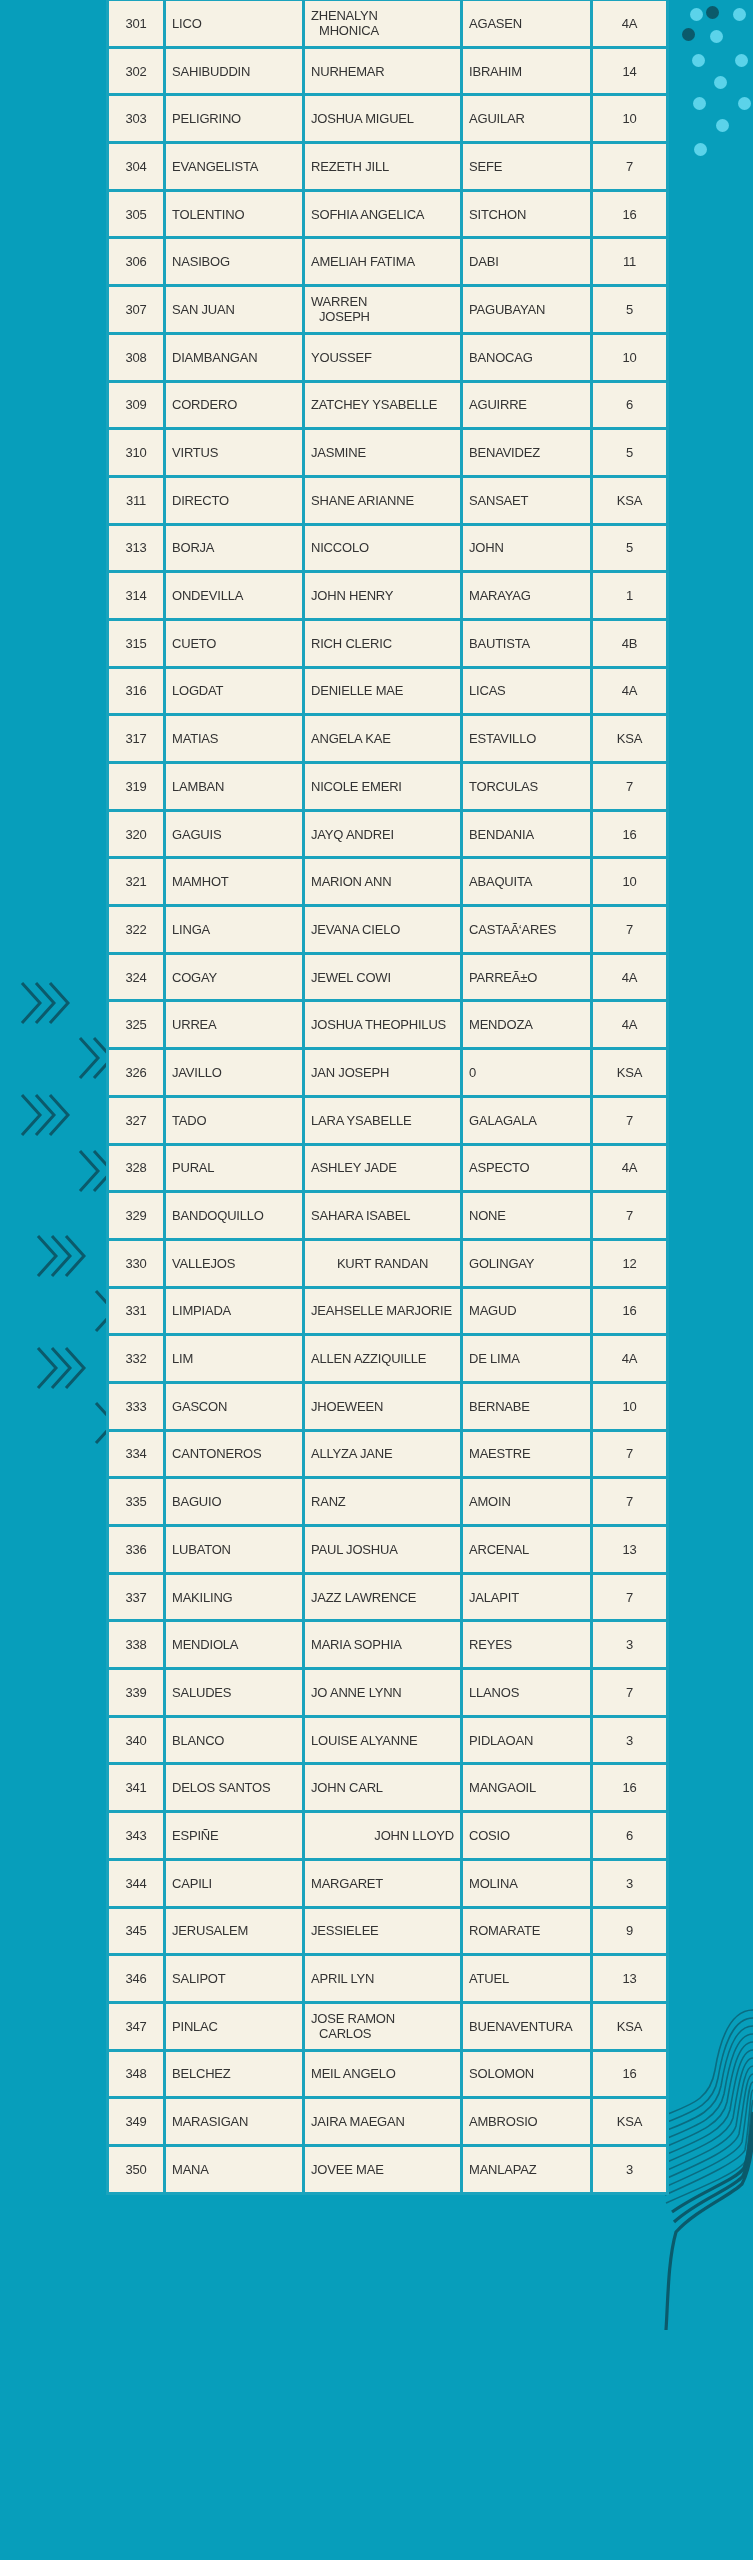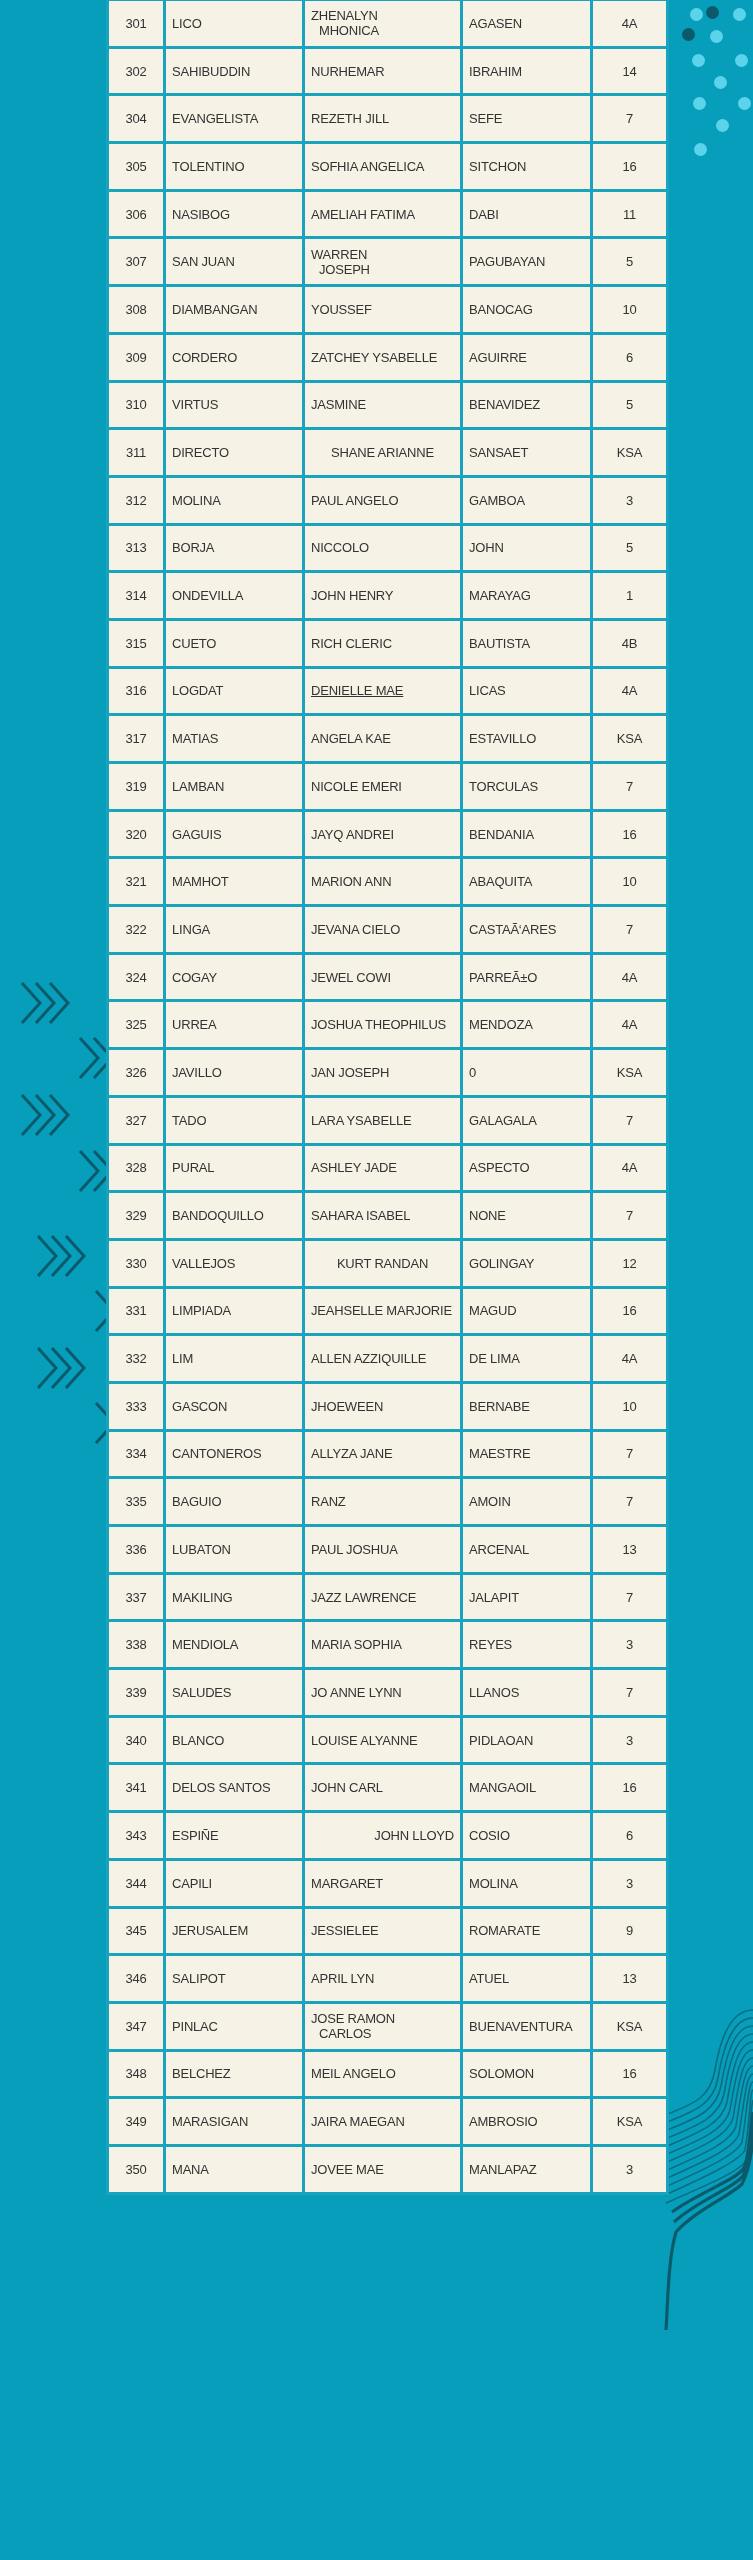--- a/index.html
+++ b/index.html
@@ -132,20 +132,29 @@
         <tr>
           <td class="num">302</td>
           <td class="last">SAHIBUDDIN</td>
           <td class="first">
             <span class="l1" style="display: block;">NURHEMAR</span>
           </td>
           <td class="middle">IBRAHIM</td>
           <td class="grade">14</td>
         </tr>
         <tr>
+          <td class="num">303</td>
+          <td class="last">PELIGRINO</td>
+          <td class="first">
+            <span class="l1" style="display: block;">JOSHUA MIGUEL</span>
+          </td>
+          <td class="middle">AGUILAR</td>
+          <td class="grade">10</td>
+        </tr>
+        <tr>
           <td class="num">304</td>
           <td class="last">EVANGELISTA</td>
           <td class="first">
             <span class="l1" style="display: block;">REZETH JILL</span>
           </td>
           <td class="middle">SEFE</td>
           <td class="grade">7</td>
         </tr>
         <tr>
           <td class="num">305</td>
@@ -199,35 +208,26 @@
           <td class="first">
             <span class="l1" style="display: block;">JASMINE</span>
           </td>
           <td class="middle">BENAVIDEZ</td>
           <td class="grade">5</td>
         </tr>
         <tr>
           <td class="num">311</td>
           <td class="last">DIRECTO</td>
           <td class="first">
-            <span class="l1" style="display: block; text-align: center;">SHANE ARIANNE</span>
+            <span class="l1" style="display: block;">SHANE ARIANNE</span>
           </td>
           <td class="middle">SANSAET</td>
           <td class="grade">KSA</td>
         </tr>
         <tr>
-          <td class="num">312</td>
-          <td class="last">MOLINA</td>
-          <td class="first">
-            <span class="l1" style="display: block;">PAUL ANGELO</span>
-          </td>
-          <td class="middle">GAMBOA</td>
-          <td class="grade">3</td>
-        </tr>
-        <tr>
           <td class="num">313</td>
           <td class="last">BORJA</td>
           <td class="first">
             <span class="l1" style="display: block;">NICCOLO</span>
           </td>
           <td class="middle">JOHN</td>
           <td class="grade">5</td>
         </tr>
         <tr>
           <td class="num">314</td>
@@ -244,21 +244,21 @@
           <td class="first">
             <span class="l1" style="display: block;">RICH CLERIC</span>
           </td>
           <td class="middle">BAUTISTA</td>
           <td class="grade">4B</td>
         </tr>
         <tr>
           <td class="num">316</td>
           <td class="last">LOGDAT</td>
           <td class="first">
-            <span class="l1" style="display: block; text-decoration: underline;">DENIELLE MAE</span>
+            <span class="l1" style="display: block;">DENIELLE MAE</span>
           </td>
           <td class="middle">LICAS</td>
           <td class="grade">4A</td>
         </tr>
         <tr>
           <td class="num">317</td>
           <td class="last">MATIAS</td>
           <td class="first">
             <span class="l1" style="display: block;">ANGELA KAE</span>
           </td>

